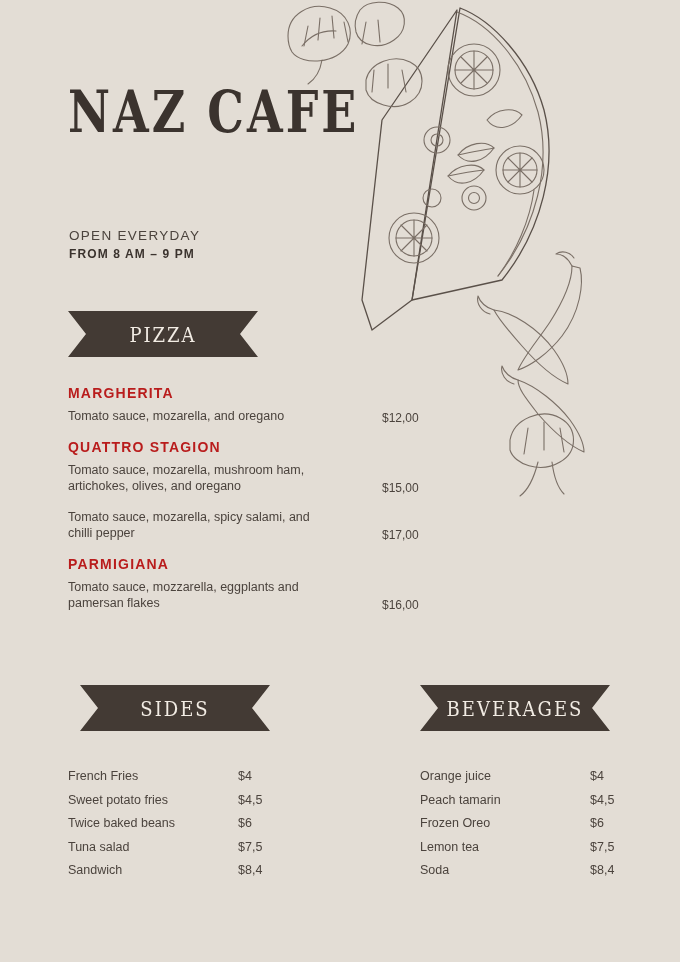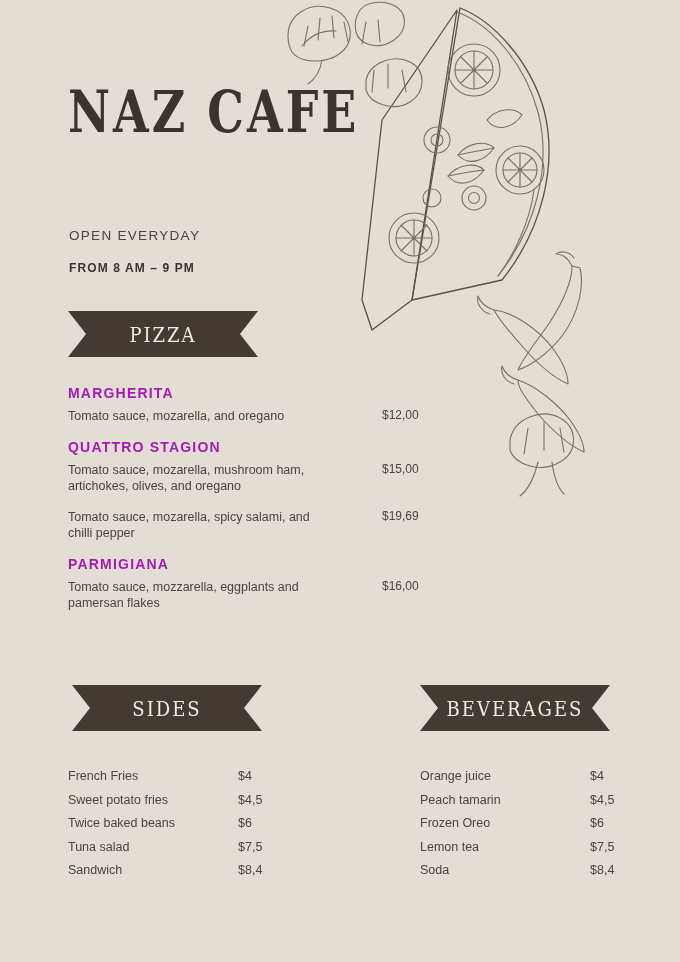--- a/index.html
+++ b/index.html
@@ -56,21 +56,21 @@
   .hours-line1 {
     font-size: 13.5px;
     letter-spacing: 1.3px;
     color: #4b433d;
     text-align: right;
   }
   .hours-line2 {
     font-size: 12px;
     letter-spacing: 1.1px;
     font-weight: bold;
-    margin-top: 18px;
+    margin-top: 4px;
     color: #3b332e;
   }
   .ribbon-wrap {
     position: absolute;
     width: 190px;
     height: 46px;
   }
   .ribbon-body {
     position: absolute;
     inset: 0;
@@ -98,26 +98,26 @@
     width: 360px;
   }
   .pizza-item {
     margin-bottom: 14px;
     position: relative;
   }
   .pizza-name {
     font-size: 14px;
     font-weight: bold;
     letter-spacing: 1.2px;
-    color: #a21caf;
+    color: #b91c1c;
     margin-bottom: 7px;
   }
   .pizza-row {
     display: flex;
-    align-items: flex-start;
+    align-items: flex-end;
   }
   .pizza-desc {
     width: 248px;
     font-size: 12.5px;
     line-height: 1.32;
     color: #4b433d;
   }
   .pizza-price {
     font-size: 12px;
     color: #4b433d;
@@ -235,36 +235,36 @@
       <div class="pizza-name">QUATTRO STAGION</div>
       <div class="pizza-row">
         <div class="pizza-desc">Tomato sauce, mozarella, mushroom ham, artichokes, olives, and oregano</div>
         <div class="pizza-price">$15,00</div>
       </div>
     </div>
 
     <div class="pizza-item">
       <div class="pizza-row">
         <div class="pizza-desc">Tomato sauce, mozarella, spicy salami, and chilli pepper</div>
-        <div class="pizza-price">$19,69</div>
+        <div class="pizza-price">$17,00</div>
       </div>
     </div>
 
     <div class="pizza-item">
       <div class="pizza-name">PARMIGIANA</div>
       <div class="pizza-row">
         <div class="pizza-desc">Tomato sauce, mozzarella, eggplants and pamersan flakes</div>
         <div class="pizza-price">$16,00</div>
       </div>
     </div>
 
   </div>
 
   <div class="col col-left">
-    <div class="ribbon-wrap" style="left:4px; top:0;text-align:center;">
+    <div class="ribbon-wrap" style="left:12px; top:0;text-align:center;">
       <div class="ribbon-body"></div>
       <div class="ribbon-label">SIDES</div>
     </div>
     <div class="simple-list">
       <div class="simple-row">
         <div class="simple-name">French Fries</div>
         <div class="simple-price">$4</div>
       </div>
       <div class="simple-row">
         <div class="simple-name">Sweet potato fries</div>

